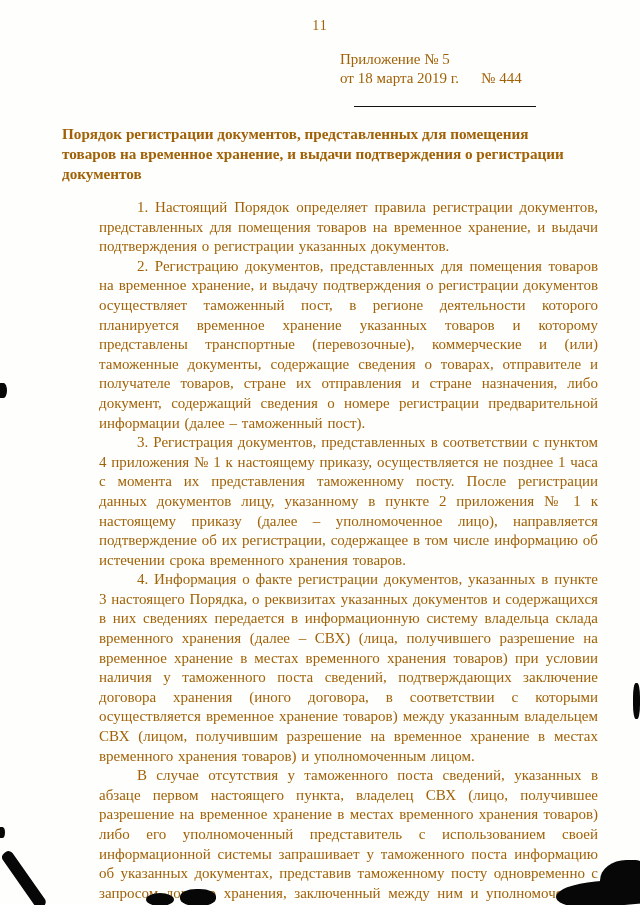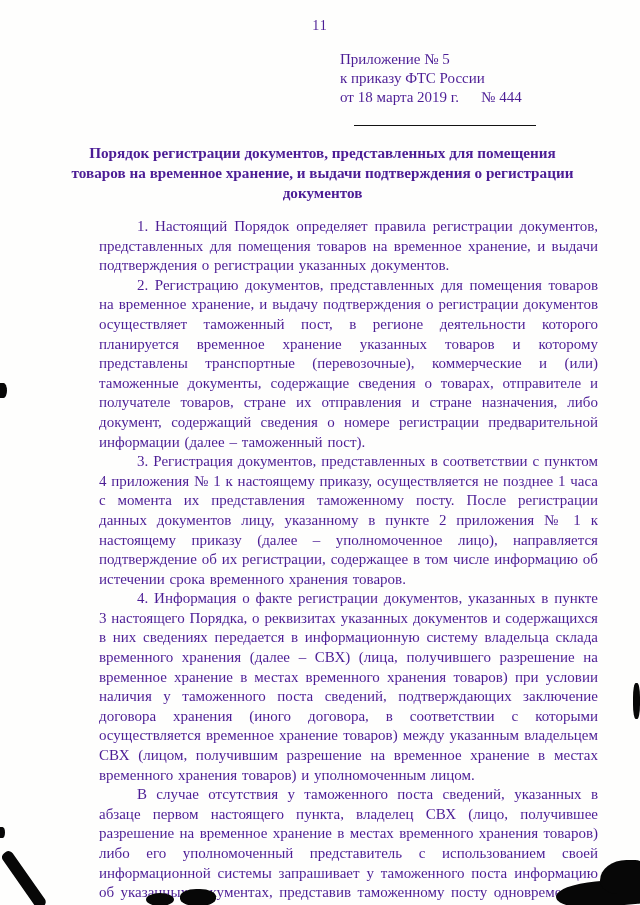--- a/index.html
+++ b/index.html
@@ -7,21 +7,21 @@
     padding: 0;
     background: #ffffff;
   }
   .page {
     position: relative;
     width: 640px;
     height: 905px;
     background: #fefefd;
     overflow: hidden;
     font-family: "Liberation Serif", "DejaVu Serif", serif;
-    color: #4c1d95;
+    color: #a16207;
     box-sizing: border-box;
     padding-top: 18px;
   }
   .page-number {
     text-align: center;
     font-size: 14px;
     line-height: 16px;
     letter-spacing: 1px;
   }
   .header-block {
@@ -37,21 +37,20 @@
   }
   .date-line .gap {
     display: inline-block;
     width: 22px;
   }
   .doc-title {
     margin: 17px 57px 0 62px;
     font-size: 15.2px;
     line-height: 20px;
     font-weight: bold;
-    text-align: center;
   }
   .body-text {
     margin: 14px 42px 0 99px;
     font-size: 15px;
     line-height: 19.6px;
     text-align: justify;
   }
   .body-text p {
     margin: 0;
     text-indent: 38px;
@@ -77,21 +76,20 @@
 </style>
 </head>
 <body>
 
 <div class="page">
 
   <div class="page-number">11</div>
 
   <div class="header-block">
     <div>Приложение № 5</div>
-    <div>к приказу ФТС России</div>
     <div class="date-line">
       <span>от</span><span class="underlined"><span>18 марта 2019 г.</span><span class="gap"></span><span>№ 444</span></span>
     </div>
   </div>
 
   <div class="doc-title">Порядок регистрации документов, представленных для помещения товаров на временное хранение, и выдачи подтверждения о регистрации документов</div>
 
   <div class="body-text">
     <p>1. Настоящий Порядок определяет правила регистрации документов, представленных для помещения товаров на временное хранение, и выдачи подтверждения о регистрации указанных документов.</p>
     <p>2. Регистрацию документов, представленных для помещения товаров на временное хранение, и выдачу подтверждения о регистрации документов осуществляет таможенный пост, в регионе деятельности которого планируется временное хранение указанных товаров и которому представлены транспортные (перевозочные), коммерческие и (или) таможенные документы, содержащие сведения о товарах, отправителе и получателе товаров, стране их отправления и стране назначения, либо документ, содержащий сведения о номере регистрации предварительной информации (далее – таможенный пост).</p>

